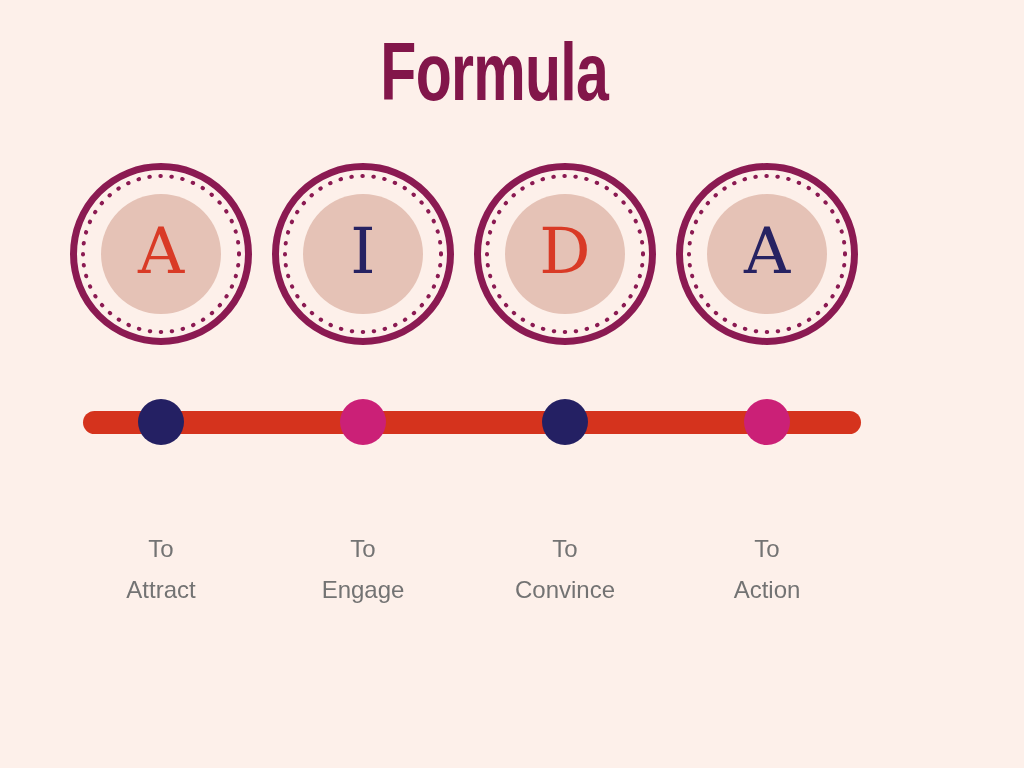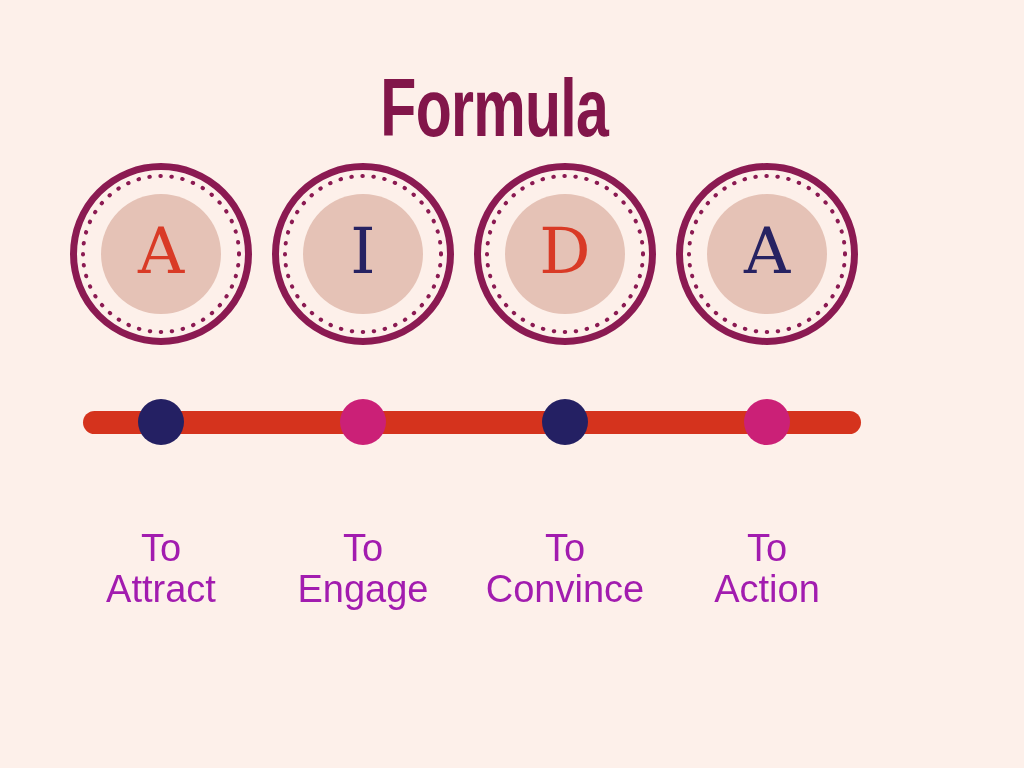--- a/index.html
+++ b/index.html
@@ -14,21 +14,20 @@
     width: 1024px; height: 768px;
     background: #FDF0EA;
   }
 
   
   .title-wrap {
     position: absolute;
     top: 26px; left: 0;
     width: 989px;
     text-align: center;
-    margin-top: 36px;
   }
   .title {
     display: inline-block;
     font-size: 82px;
     font-weight: 700;
     line-height: 1.12;
     color: #82164A;
     letter-spacing: -1px;
     transform: scaleX(0.72);
     transform-origin: 50% 50%;
@@ -119,23 +118,23 @@
   
   .desc-row {
     position: absolute;
     top: 528px; left: 60px;
     width: 808px;
     display: grid;
     grid-template-columns: repeat(4, 202px);
   }
   .step-desc {
     text-align: center;
-    font-size: 38px;
+    font-size: 24px;
     line-height: 41px;
-    color: #a21caf;
+    color: #737373;
     font-weight: 400;
   }
 </style>
 </head>
 <body>
 
 <div class="canvas">
 
   <div class="title-wrap">
     <span class="title" style="color: rgb(130, 22, 74);">Formula</span>

